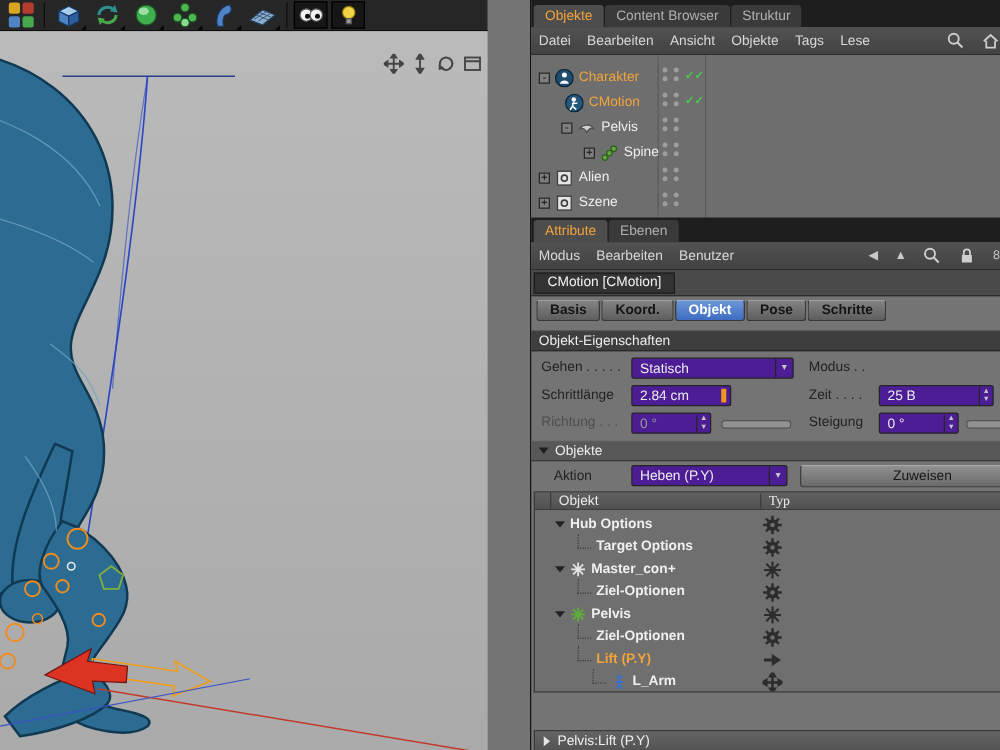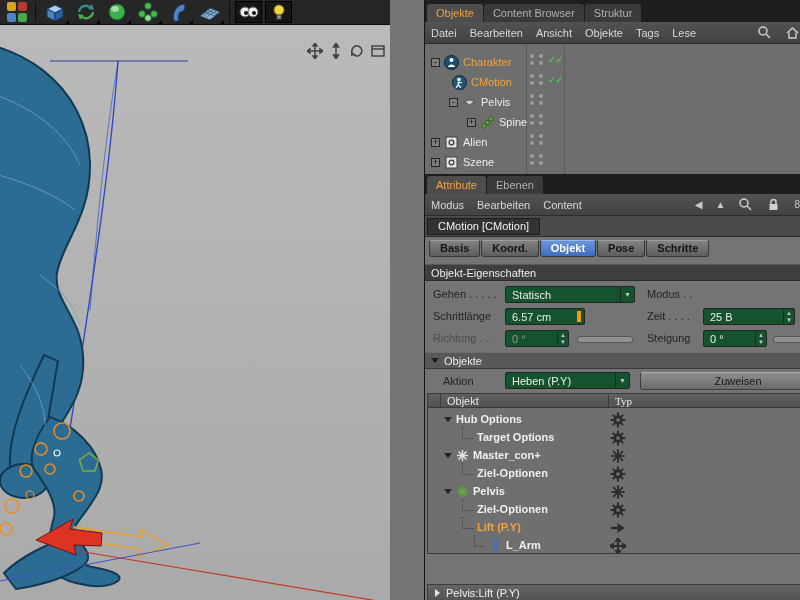--- a/index.html
+++ b/index.html
@@ -70,21 +70,21 @@
   .sec{position:absolute;left:0;right:0;height:17px;display:flex;align-items:center;
        padding-left:6px;box-sizing:border-box;color:#ececec;}
   .sec1{top:264px;background:#3e3e3e;border-bottom:1px solid #2a2a2a;border-top:1px solid #595959;}
   .sec2{top:352px;background:#585858;border-top:1px solid #6e6e6e;border-bottom:1px solid #3a3a3a;}
   .sec-tri{width:0;height:0;border-left:4px solid transparent;border-right:4px solid transparent;
            border-top:5px solid #1e1e1e;margin-right:5px;}
 
   .prow{position:absolute;left:0;right:0;height:22px;}
   .plabel{position:absolute;top:4px;color:#232323;white-space:nowrap;}
   .plabel.dim{color:#4e4e4e;}
-  .dd,.nf{position:absolute;top:2px;height:17px;background:#14532d;border:1px solid #242424;
+  .dd,.nf{position:absolute;top:2px;height:17px;background:#4c1d95;border:1px solid #242424;
           border-radius:2px;color:#ececec;display:flex;align-items:center;box-sizing:border-box;}
   .dd .txt,.nf .txt{flex:1;padding-left:6px;white-space:nowrap;overflow:hidden;}
   .nf.dim .txt{color:#9a9a9a;}
   .dd .arr{width:13px;border-left:1px solid #242424;text-align:center;color:#c4c4c4;
            font-size:7px;line-height:15px;flex:none;}
   .spin{width:10px;border-left:1px solid #242424;display:flex;flex-direction:column;flex:none;}
   .spin b{font-size:6px;line-height:7px;color:#c4c4c4;text-align:center;font-weight:normal;}
   .tick{width:4px;height:11px;background:#f09a1a;margin-right:3px;flex:none;}
   .slider{position:absolute;top:8px;height:7px;background:#919191;border:1px solid #555;
           border-radius:3px;box-sizing:border-box;overflow:hidden;}
@@ -455,21 +455,21 @@
   </div>
 
   <div class="tabbar at-tabs">
     <span class="tab active">Attribute</span>
     <span class="tab">Ebenen</span>
   </div>
 
   <div class="menubar at-menu">
     <span>Modus</span>
     <span>Bearbeiten</span>
-    <span>Content</span>
+    <span>Benutzer</span>
     <span class="spacer"></span>
     <span class="glyph">◀</span>
     <span class="glyph">▲</span>
     <span class="mi">
       <svg viewBox="0 0 15 15" fill="none">
           <circle cx="6" cy="6" r="4" stroke="#cfcfcf" stroke-width="1.5"></circle>
           <line x1="9" y1="9" x2="13" y2="13" stroke="#cfcfcf" stroke-width="1.5"></line>
         </svg>
     </span>
     <span class="mi">
@@ -509,21 +509,21 @@
     <span class="dd" style="left:80px;width:130px">
       <span class="txt">Statisch</span>
       <span class="arr">▼</span>
     </span>
     <span class="plabel" style="left:222px">Modus . .</span>
   </div>
 
   <div class="prow" style="top:306px">
     <span class="plabel" style="left:8px">Schrittlänge</span>
     <span class="nf" style="left:80px;width:80px">
-      <span class="txt">6.57 cm</span>
+      <span class="txt">2.84 cm</span>
       <span class="tick"></span>
     </span>
     <span class="plabel" style="left:222px">Zeit . . . .</span>
     <span class="nf" style="left:278px;width:92px">
       <span class="txt">25 B</span>
       <span class="spin">
           <b>▲</b>
           <b>▼</b>
         </span>
     </span>

